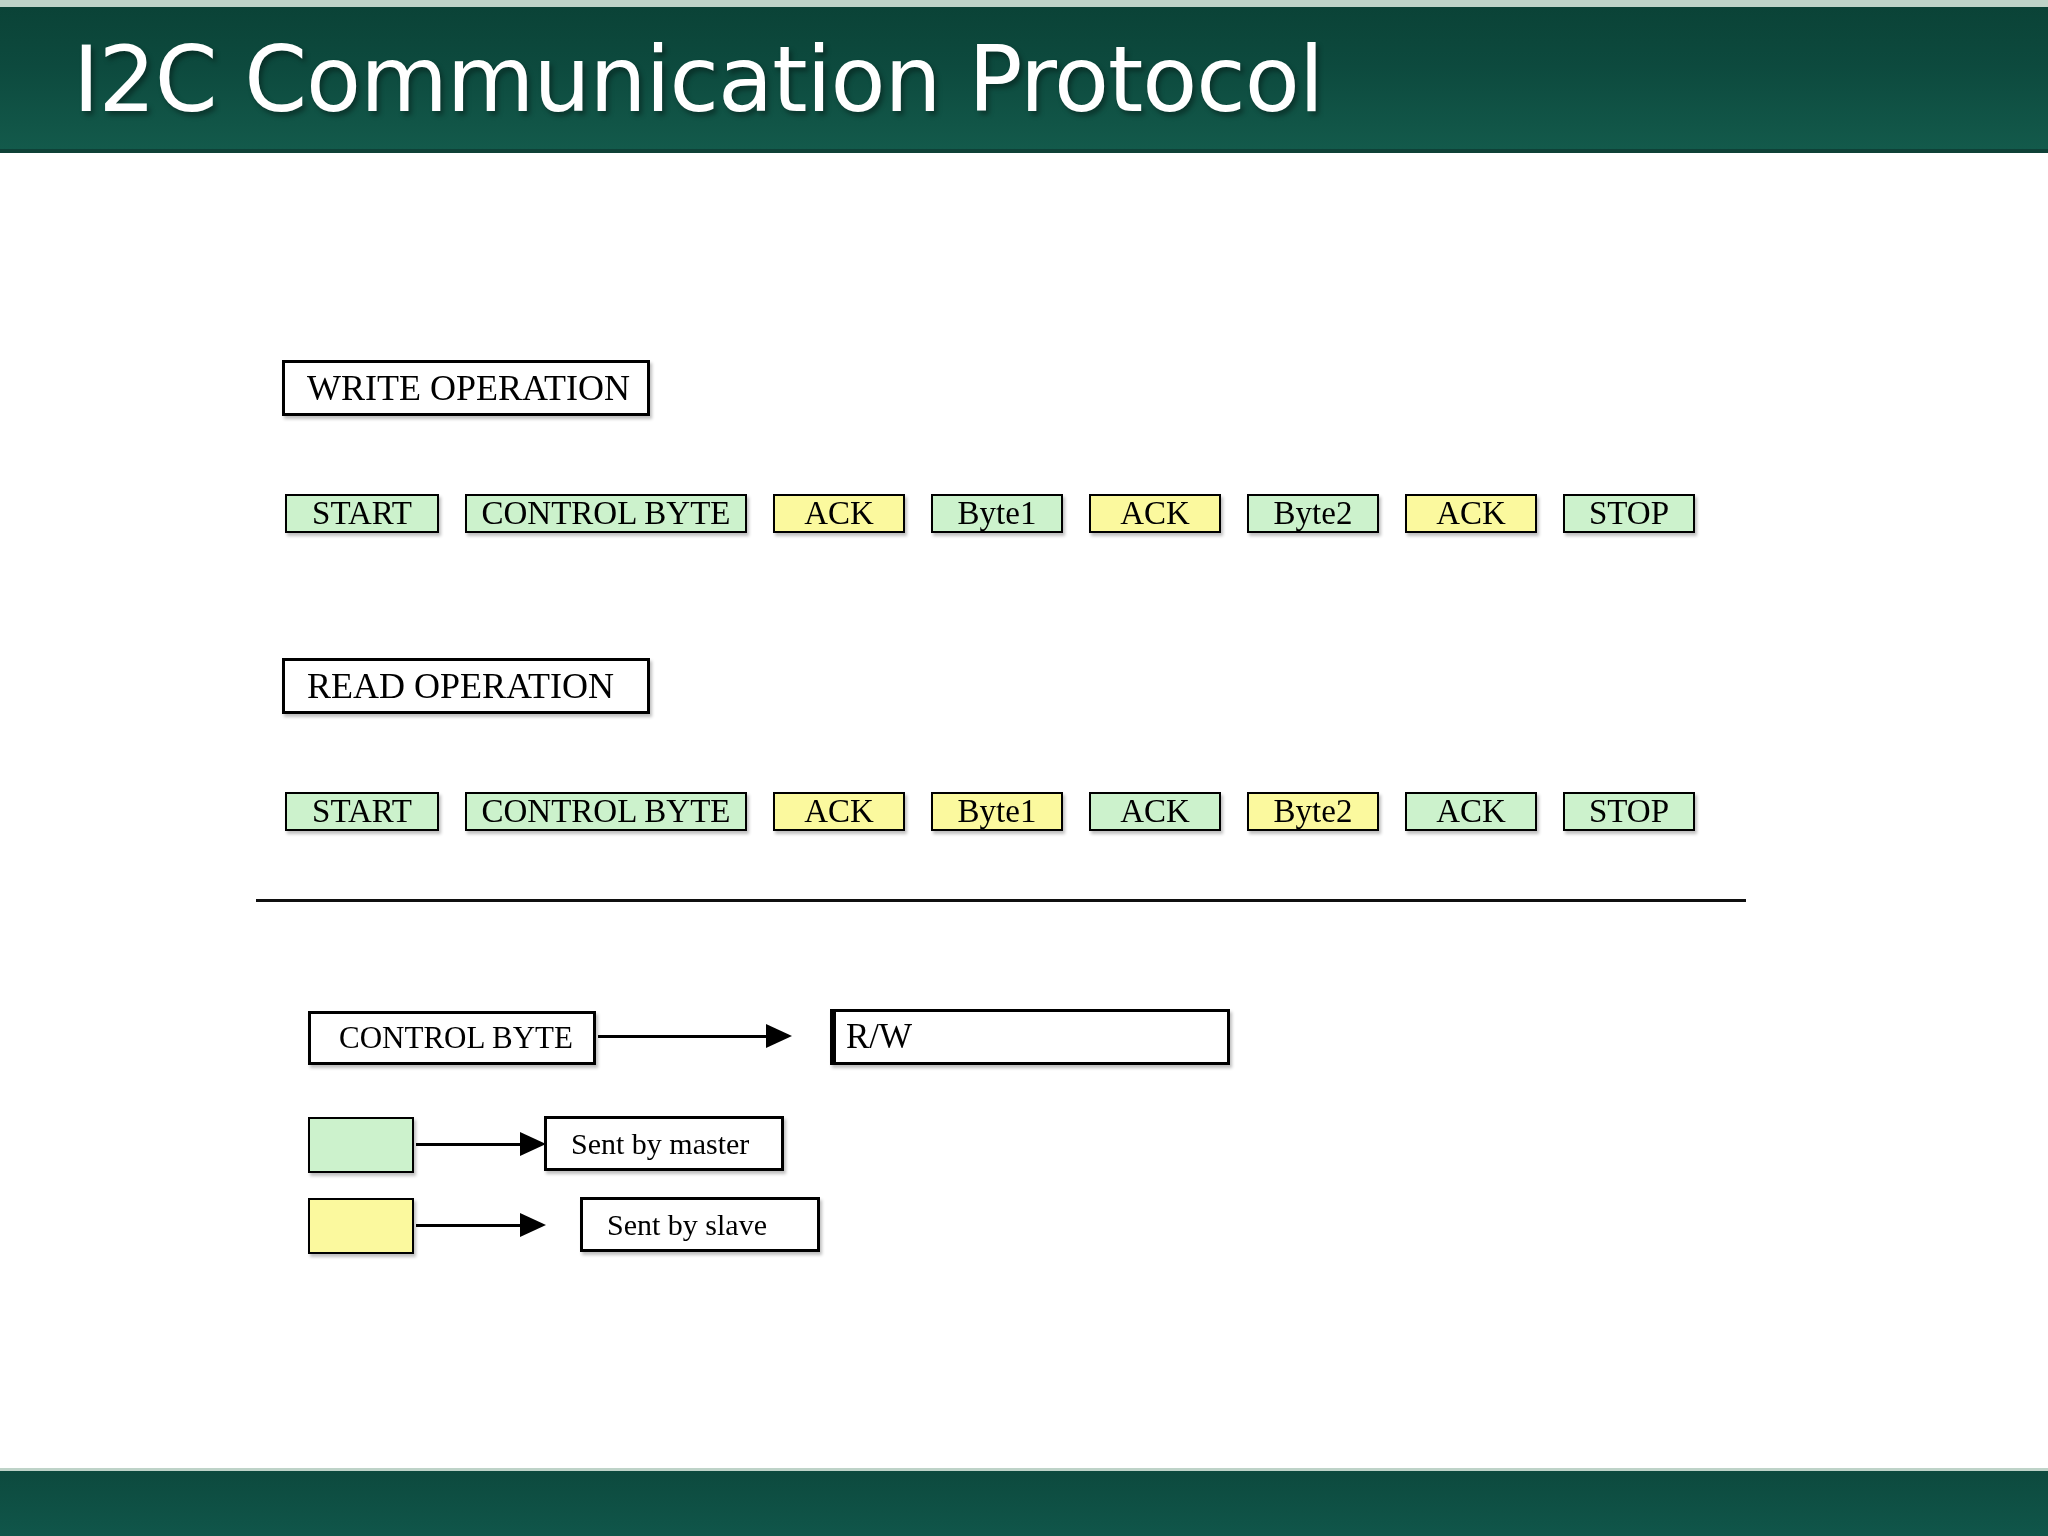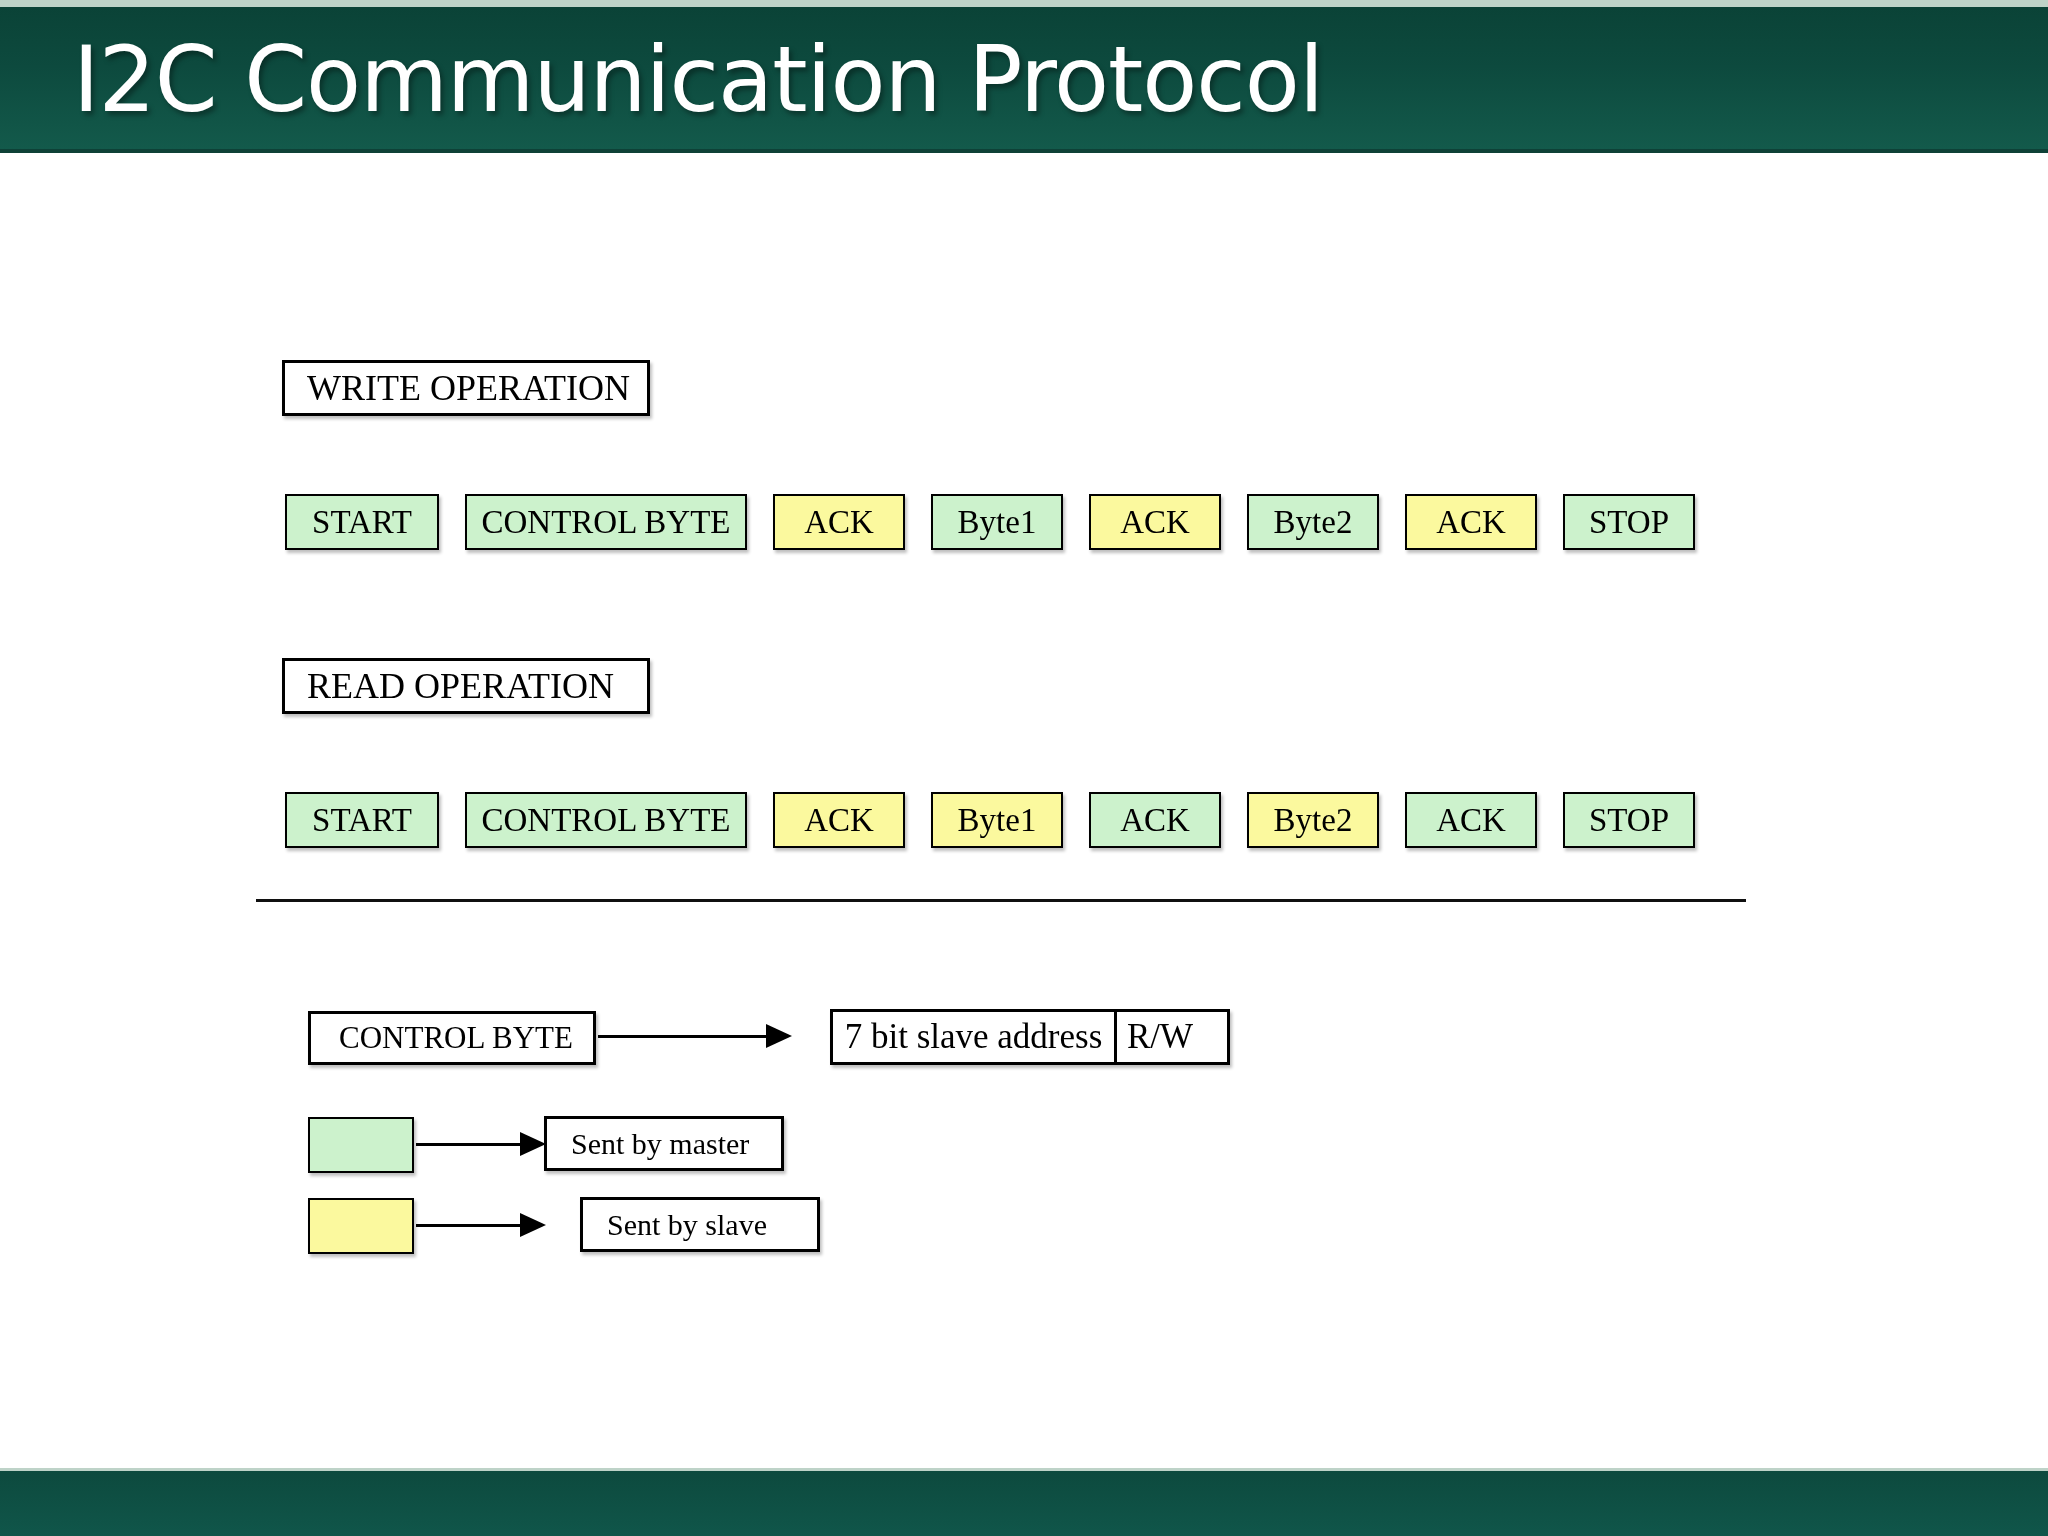--- a/index.html
+++ b/index.html
@@ -49,21 +49,21 @@
     color:#000;
   }
   .oplabel{left:282px;width:368px;height:56px;padding-left:22px;font-size:36px;}
   #write-label{top:360px;}
   #read-label{top:658px;}
   
   .seq-row{position:absolute;left:285px;display:flex;gap:26px;}
   #write-row{top:494px;}
   #read-row{top:792px;}
   .seq-box{
-    height:56px;width:132px;flex:none;
+    height:39px;width:132px;flex:none;
     border:2px solid #000;box-sizing:border-box;
     box-shadow:2px 3px 3px rgba(0,0,0,0.25);
     display:flex;align-items:center;justify-content:center;
     font-size:33px;color:#000;
   }
   .seq-box.w-start{width:154px;}
   .seq-box.w-control{width:282px;}
   .seq-box.master{background:var(--master-green);}
   .seq-box.slave{background:var(--slave-yellow);}
   
@@ -140,21 +140,20 @@
 
   <div class="separator"></div>
 
   <div class="labelbox" id="cb-box">
     <span>CONTROL BYTE</span>
   </div>
   <div class="arrow-line" id="cb-arrow-line"></div>
   <div class="arrow-head" id="cb-arrow-head"></div>
 
   <div class="labelbox" id="addr-box">
-    <div class="addr-cell">7 bit slave address</div>
     <div class="cell-divider"></div>
     <div class="rw-cell">R/W</div>
   </div>
 
   <div class="swatch" id="legend-master-swatch"></div>
   <div class="arrow-line" id="legend-master-arrow-line"></div>
   <div class="arrow-head" id="legend-master-arrow-head"></div>
   <div class="labelbox legend-box" id="legend-master-box">
     <span>Sent by master</span>
   </div>

